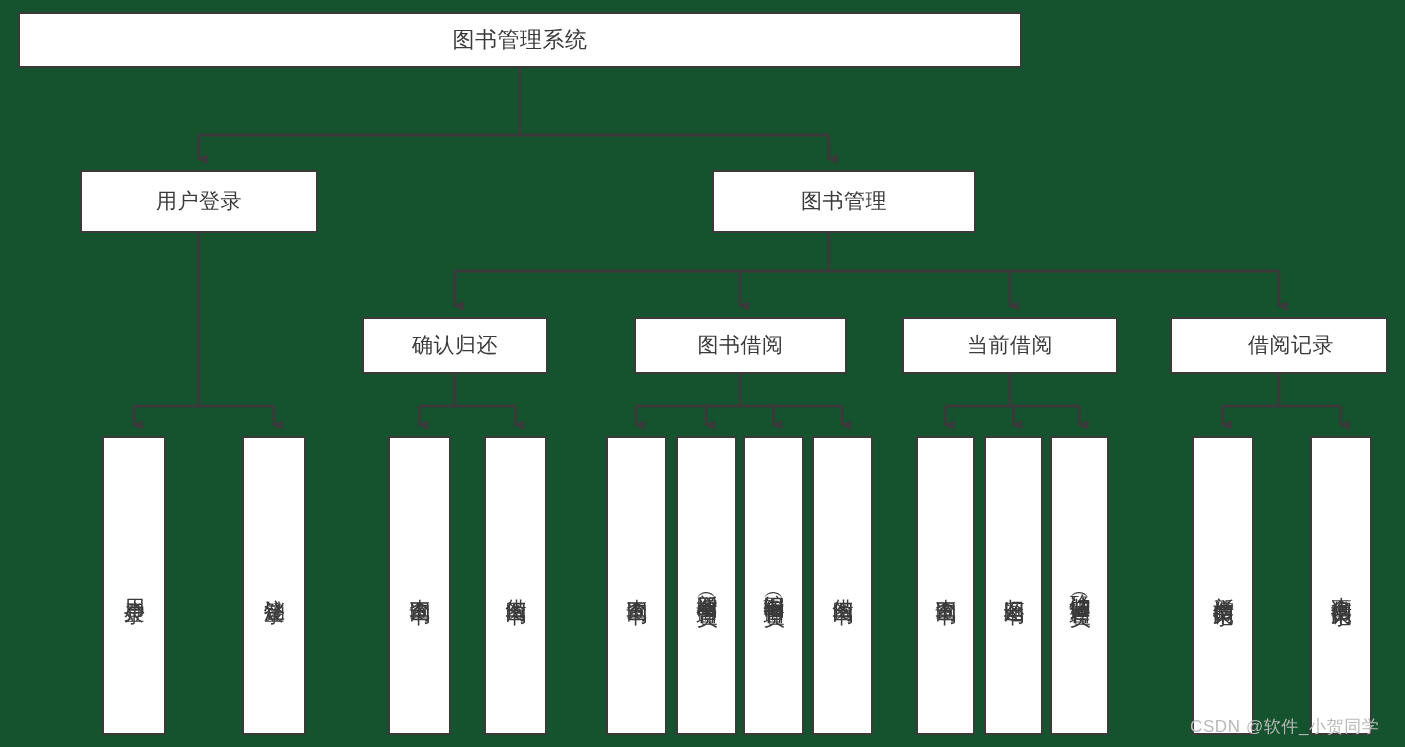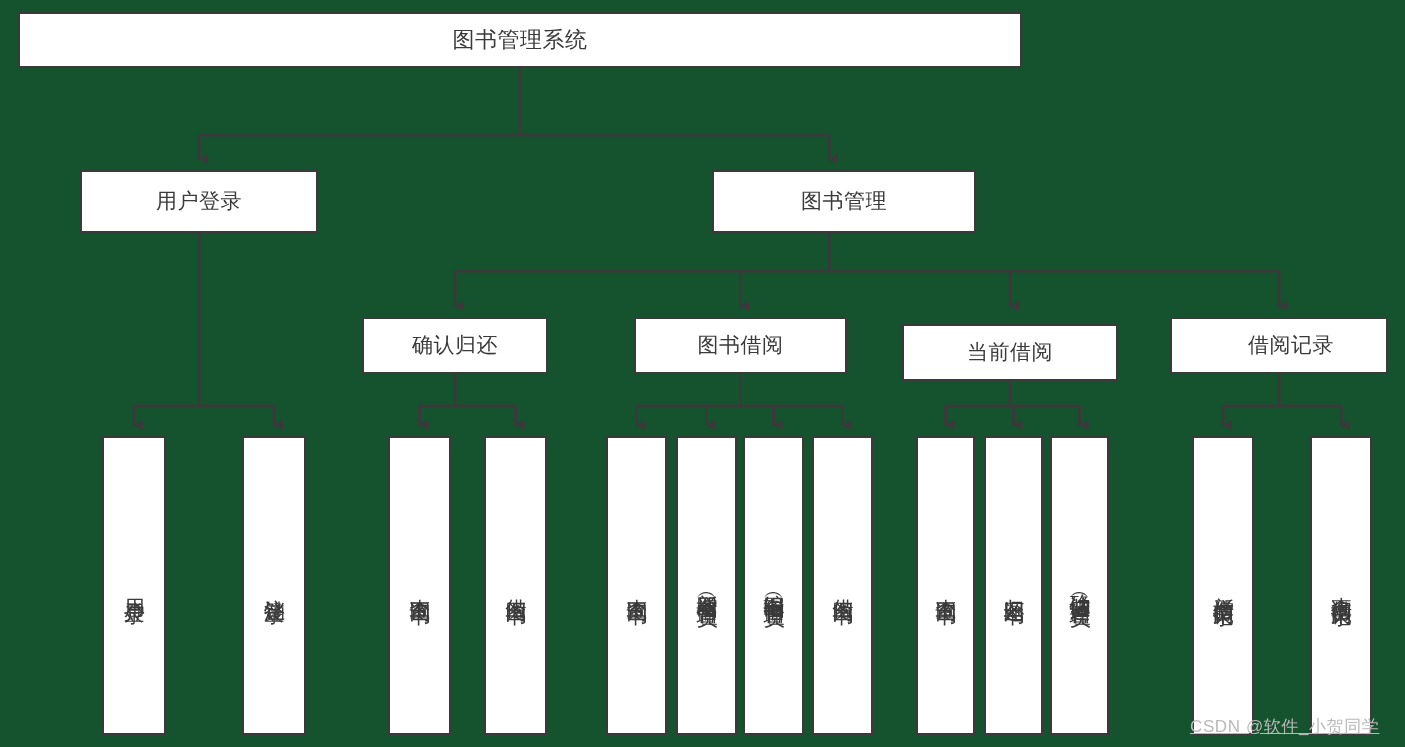--- a/index.html
+++ b/index.html
@@ -55,21 +55,20 @@
   .node.root .label {
     font-size: 22px;
   }
   .watermark {
     position: absolute;
     color: #b9b9b9;
     font-size: 17px;
     letter-spacing: 0.6px;
     white-space: nowrap;
     user-select: none;
-    text-decoration: underline;
   }
 </style>
 </head>
 <body>
 
 <div id="canvas">
   <svg id="wires" viewBox="0 0 1405 747">
       <defs>
         <marker id="arrow" markerWidth="12" markerHeight="12" refX="5" refY="9" orient="auto" markerUnits="userSpaceOnUse">
           <path d="M0,0 L10,0 L5,11 Z" fill="#3a3a3a"></path>
@@ -118,21 +117,21 @@
       </div>
       <div class="node horizontal" style="left: 712px; top: 170px; width: 264px; height: 63px; border-color: rgb(58, 58, 58); color: rgb(58, 58, 58);">
         <span class="label">图书管理</span>
       </div>
       <div class="node horizontal" style="left: 362px; top: 317px; width: 186px; height: 57px; border-color: rgb(58, 58, 58); color: rgb(58, 58, 58);">
         <span class="label">确认归还</span>
       </div>
       <div class="node horizontal" style="left: 634px; top: 317px; width: 213px; height: 57px; border-color: rgb(58, 58, 58); color: rgb(58, 58, 58);">
         <span class="label">图书借阅</span>
       </div>
-      <div class="node horizontal" style="left: 902px; top: 324px; width: 216px; height: 57px; border-color: rgb(58, 58, 58); color: rgb(58, 58, 58);">
+      <div class="node horizontal" style="left: 902px; top: 317px; width: 216px; height: 57px; border-color: rgb(58, 58, 58); color: rgb(58, 58, 58);">
         <span class="label">当前借阅</span>
       </div>
       <div class="node horizontal" style="left: 1170px; top: 317px; width: 218px; height: 57px; border-color: rgb(58, 58, 58); color: rgb(58, 58, 58); padding-left: 24px;">
         <span class="label">借阅记录</span>
       </div>
       <div class="node vertical" style="left: 102px; top: 436px; width: 64px; height: 299px; border-color: rgb(58, 58, 58); color: rgb(58, 58, 58);">
         <span class="label">用户登录</span>
       </div>
       <div class="node vertical" style="left: 242px; top: 436px; width: 64px; height: 299px; border-color: rgb(58, 58, 58); color: rgb(58, 58, 58);">
         <span class="label">注销登录</span>

